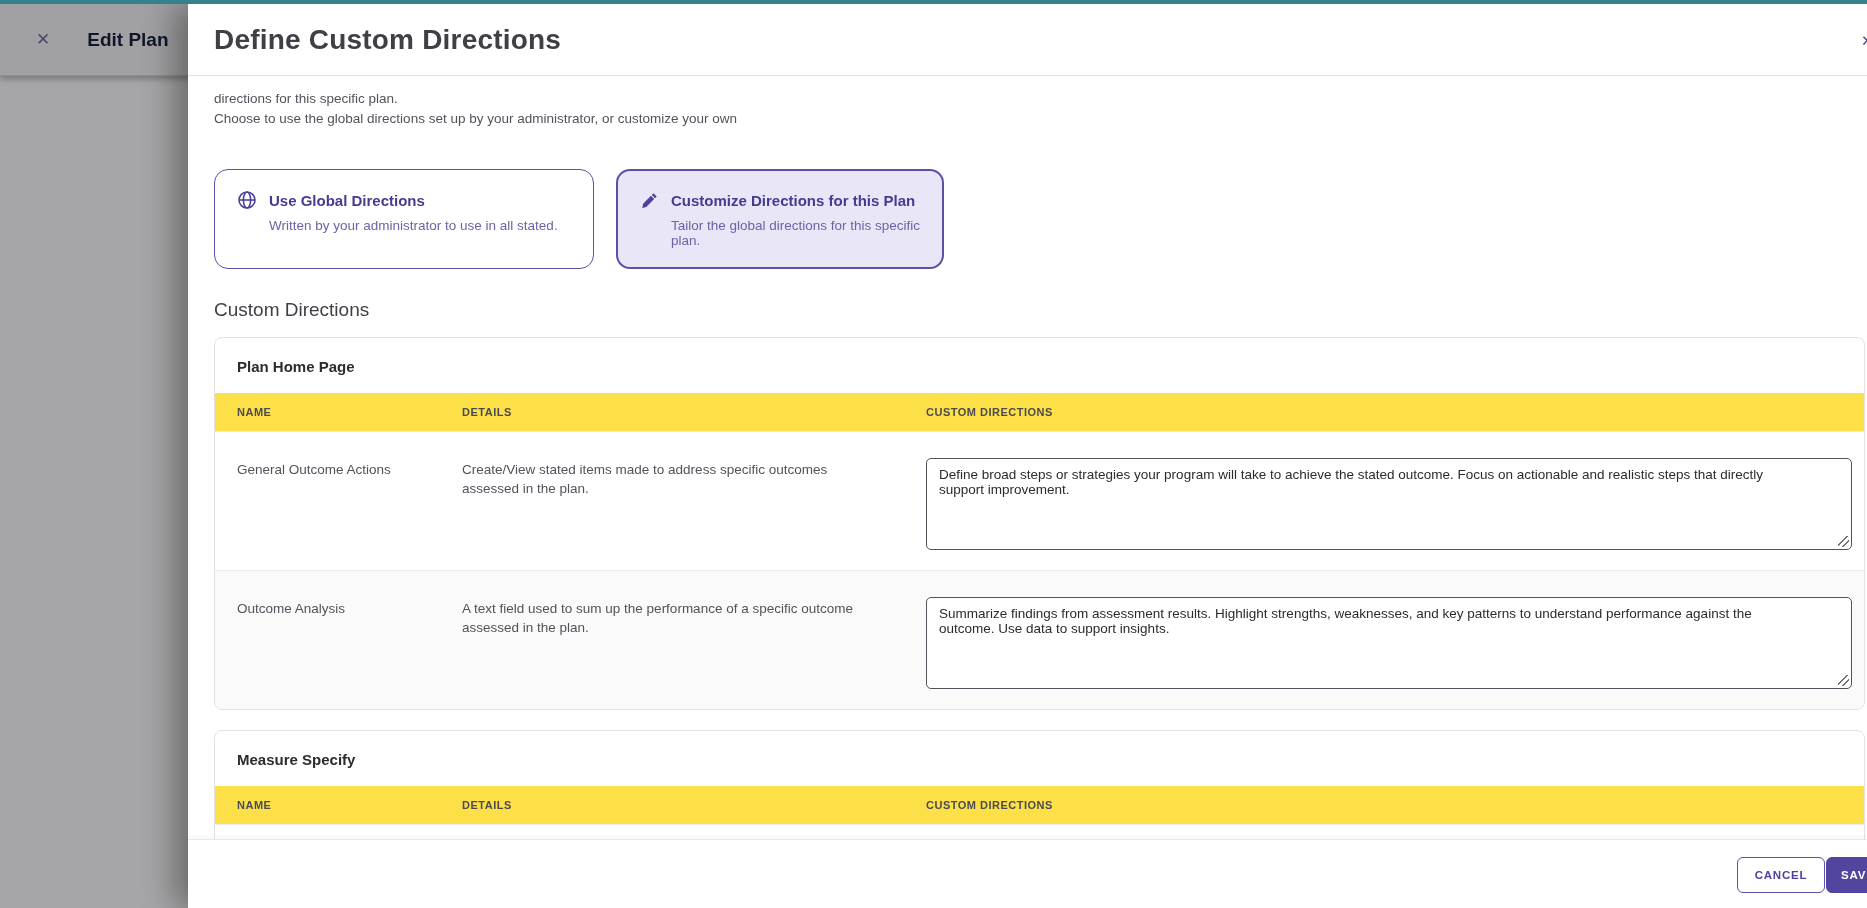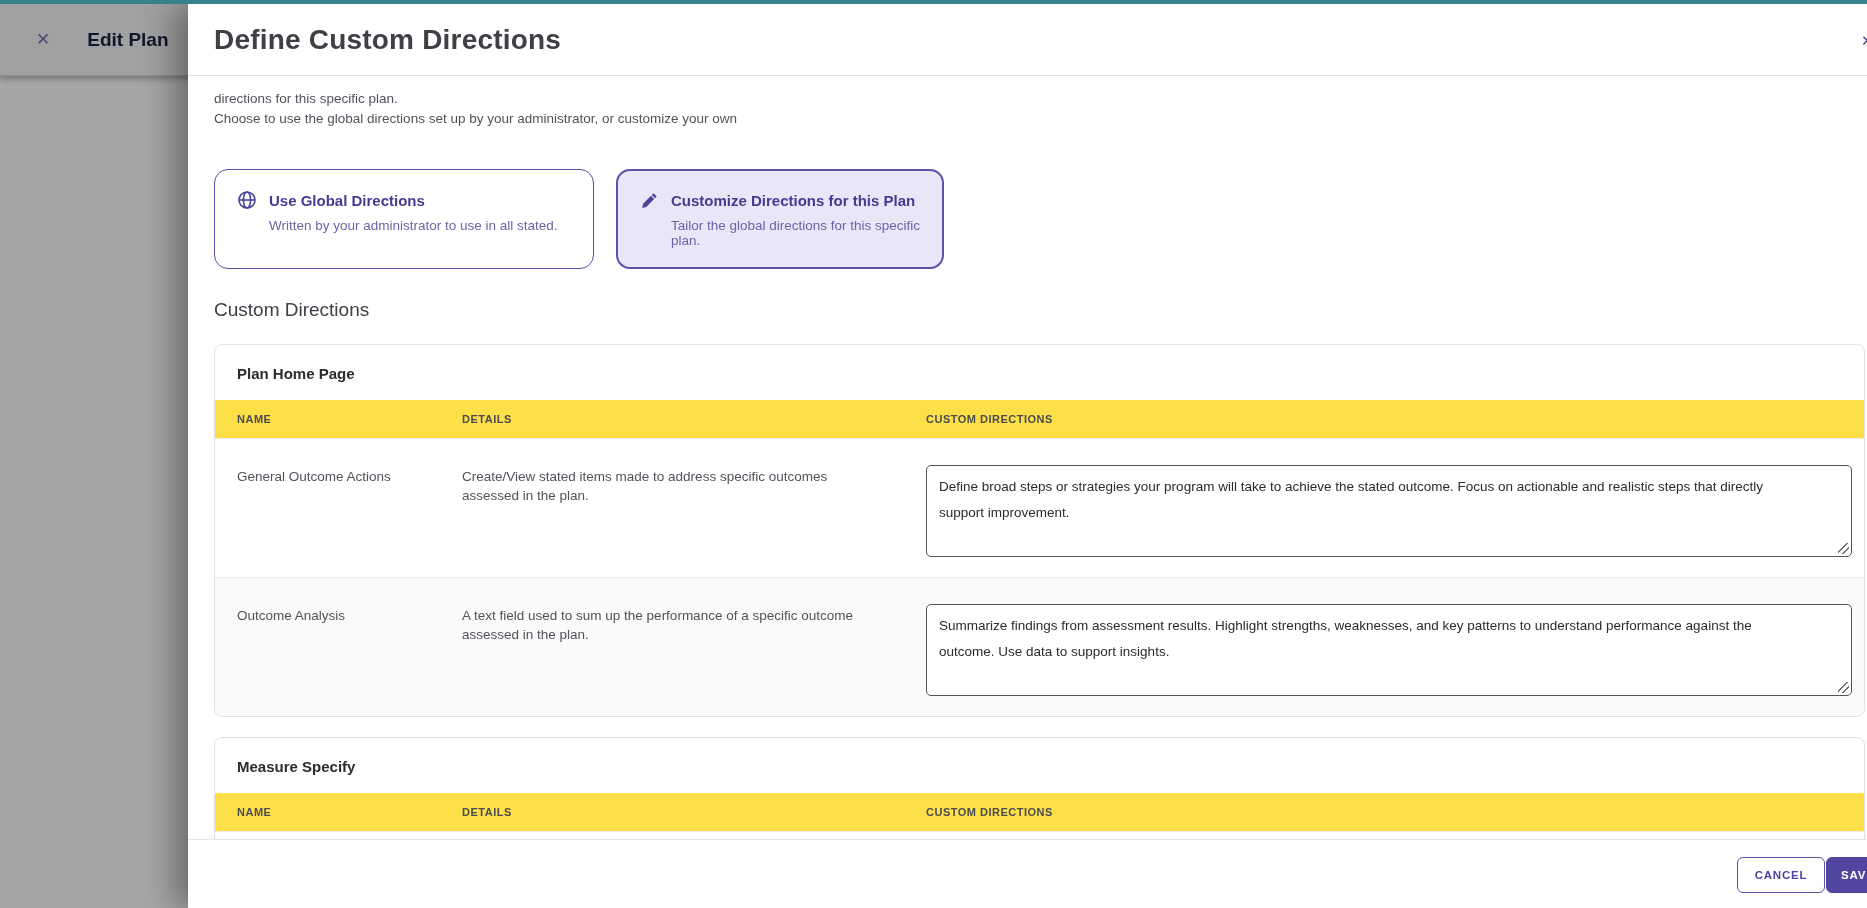--- a/index.html
+++ b/index.html
@@ -37,37 +37,37 @@
                  width:380px; min-height:84px; cursor:pointer; }
   .option-card.selected { background:#e9e6f7; border:2px solid #5b51a8; width:328px; margin-left:22px; padding:19px 21px; }
   .option-top { display:flex; align-items:center; }
   .option-icon { width:20px; height:20px; flex:0 0 20px; margin-right:12px; display:flex; align-items:center; justify-content:center; }
   .option-title { font-size:15px; font-weight:bold; color:#453c92; }
   .option-sub { font-size:13.5px; color:#6b64a8; margin-top:8px; margin-left:32px; }
 
   .section-heading { margin-top:30px; font-size:19px; font-weight:500; color:#3f3f46; }
 
   
-  .table-card { margin-top:23px; width:1651px; border:1px solid #e2e2e6; border-radius:8px; background:#ffffff; overflow:hidden; }
+  .table-card { margin-top:16px; width:1651px; border:1px solid #e2e2e6; border-radius:8px; background:#ffffff; overflow:hidden; }
   .table-card + .table-card { margin-top:20px; }
   .table-card-title { padding:20px 0 18px 22px; font-size:15px; font-weight:bold; color:#2b2b30; }
   .thead { display:grid; grid-template-columns:247px 464px 1fr; background:#fde047; height:38px; align-items:center; }
   .th { font-size:11px; font-weight:bold; letter-spacing:.5px; color:#4b4b52; }
   .th.name { padding-left:22px; }
   .trow { display:grid; grid-template-columns:247px 464px 1fr; border-top:1px solid #ececef; background:#ffffff; }
   .trow.alt { background:#fafafa; }
   .td { font-size:13.5px; color:#52525b; line-height:19px; padding-top:28px; padding-bottom:24px; }
   .td.name { padding-left:22px; }
   .td.details { white-space:pre-line; padding-right:30px; }
   .td.directions { padding:26px 14px 20px 0; }
 
   .ta-wrap { position:relative; width:926px; }
   textarea.directions-input { width:926px; height:92px; resize:none; border:1px solid #52525b; border-radius:5px;
                               padding:8px 12px; font-family:"Liberation Sans", sans-serif; font-size:13.5px;
-                              line-height:26px; color:#2b2b30; background:#ffffff; display:block; overflow:hidden; }
+                              line-height:15px; color:#2b2b30; background:#ffffff; display:block; overflow:hidden; }
   .resize-handle { position:absolute; right:3px; bottom:3px; width:11px; height:11px; pointer-events:none;
                    background-image:linear-gradient(135deg, transparent 40%, #6f6f76 40%, #6f6f76 48%,
                                     transparent 48%, transparent 66%, #6f6f76 66%, #6f6f76 74%, transparent 74%); }
 
   
   .modal-footer { position:absolute; left:0; bottom:0; width:1742px; height:69px; background:#ffffff;
                   border-top:1px solid #e7e7ea; box-shadow:0 -2px 6px rgba(0,0,0,.04); z-index:10; }
   .btn { position:absolute; top:17px; height:36px; border-radius:6px; font-family:"Liberation Sans", sans-serif;
          font-size:11.5px; font-weight:bold; letter-spacing:.8px; cursor:pointer; }
   .btn-cancel { left:1549px; width:88px; background:#ffffff; border:1px solid #5b51a8; color:#4d439e; }

